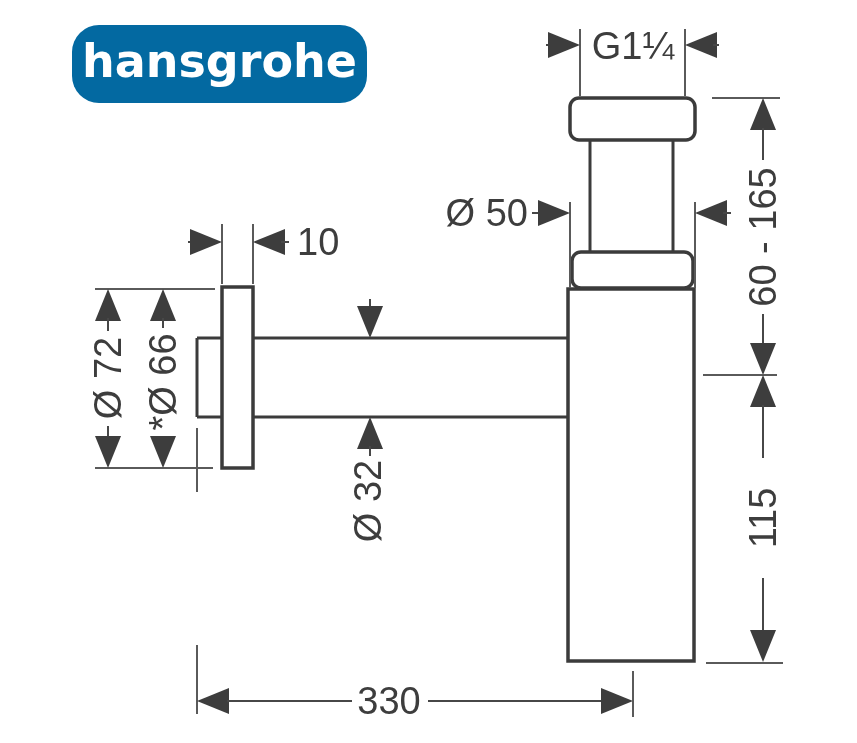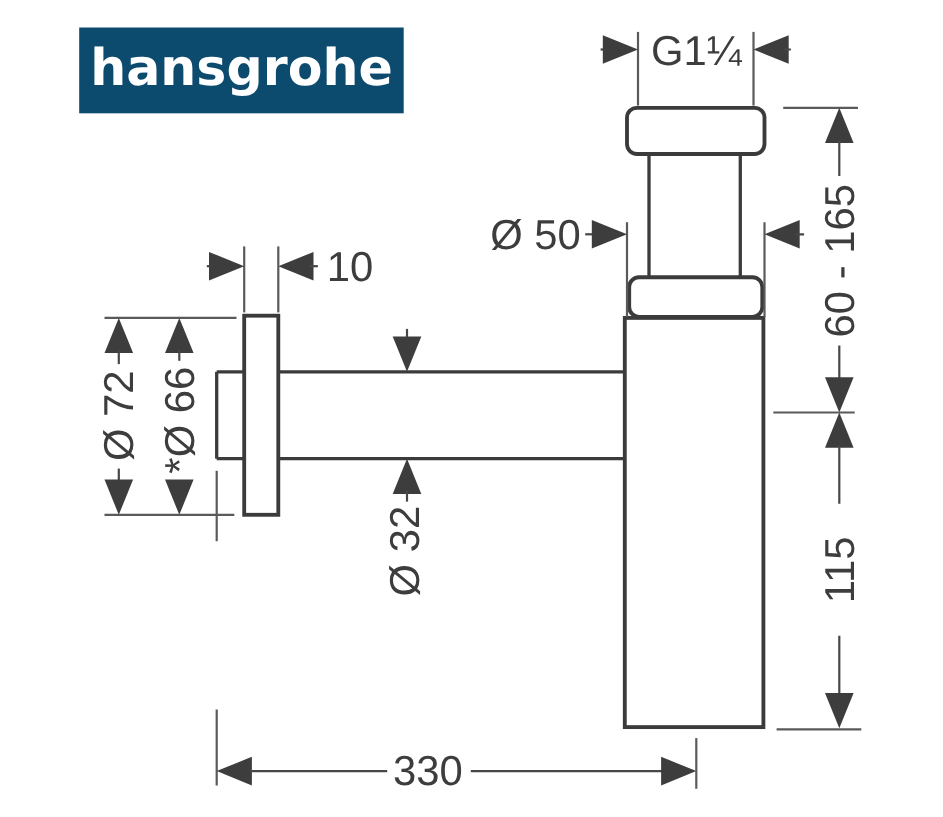--- a/index.html
+++ b/index.html
@@ -33,21 +33,21 @@
   .partfill{stroke:#3b3b3b;stroke-width:3.5;fill:#ffffff;}
   .dim{stroke:#474747;stroke-width:2;fill:none;}
   .ext{stroke:#5a5a5a;stroke-width:2;fill:none;}
   .arr{fill:#3d3d3d;stroke:none;}
 </style>
 </head>
 <body>
 
 <div class="page">
 
-  <div class="logo" id="logo-box" style="background: #0c4a6e;">
+  <div class="logo" id="logo-box" style="background: #0369a1; border-radius: 27px;">
     <span class="logo-text" id="logo-text" style="color: rgb(255, 255, 255);">hansgrohe</span>
   </div>
 
   <svg width="857" height="743" viewBox="0 0 857 743" style="position:absolute;left:0;top:0;">
 
     <g>
       <line class="part" x1="197" y1="338" x2="568" y2="338"></line>
       <line class="part" x1="197" y1="417" x2="568" y2="417"></line>
       <line class="part" x1="197" y1="338" x2="197" y2="417"></line>
     </g>

